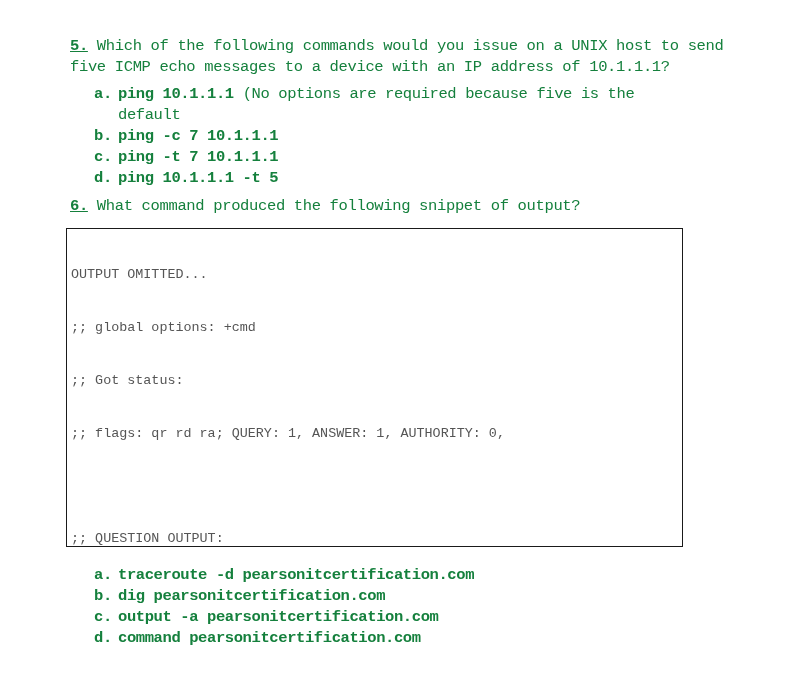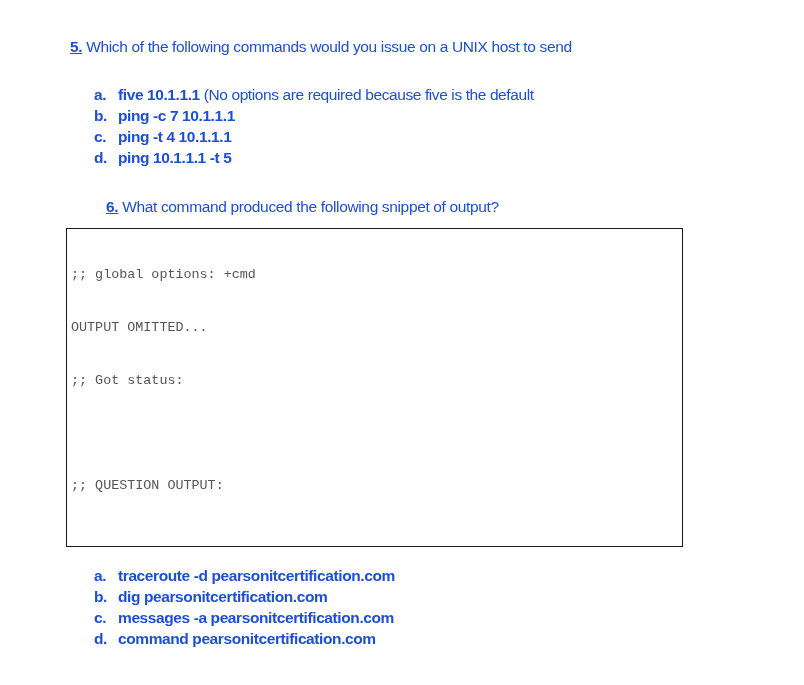--- a/index.html
+++ b/index.html
@@ -1,17 +1,17 @@
 <!DOCTYPE html>
 <html><head>
   <meta charset="utf-8">
   <style>
     html, body { margin: 0; padding: 0; background: #ffffff; }
     body { width: 804px; height: 685px; position: relative; overflow: hidden; }
-    .serif { font-family: Liberation Sans, sans-serif; color: #1d4ed8; }
+    .serif { font-family: Liberation Mono, monospace; color: #15803d; }
     .q-text { position: absolute; left: 70px; font-size: 15.5px; line-height: 21px; letter-spacing: -0.35px; }
     .q-num { font-weight: bold; text-decoration: underline; }
     .opts { position: absolute; margin: 0; padding: 0; list-style: none; }
     .opt { font-size: 15.5px; line-height: 21px; font-weight: bold; letter-spacing: -0.4px; display: flex; }
     .opt-letter { width: 24px; flex: none; }
     .opt-body { flex: 1; }
     .opt-note { font-weight: normal; }
     .code-box {
       position: absolute; left: 66px; top: 228px; width: 617px; height: 319px;
       border: 1.5px solid #1a1a1a; box-sizing: border-box;
@@ -20,51 +20,53 @@
       font-size: 13.4px; line-height: 17.6px; color: #555555;
       white-space: pre;
     }
     .code-line { display: block; height: 17.6px; }
   </style>
 </head>
 <body>
 
 <div class="serif q-text" style="top:36px;">
   <div><span class="q-num">5.</span> <span>Which of the following commands would you issue on a UNIX host to send</span></div>
+  <div><span>five ICMP echo messages to a device with an IP address of 10.1.1.1?</span></div>
 </div>
 
 <ul class="serif opts" style="left:94px; top:84px; width:560px;">
   <li class="opt">
     <span class="opt-letter">a.</span>
     <span class="opt-body">
-      <span>five 10.1.1.1</span><span class="opt-note"> (No options are required because five is the default</span><br>
+      <span>ping 10.1.1.1</span><span class="opt-note"> (No options are required because five is the default</span><br>
     </span>
   </li>
   <li class="opt">
     <span class="opt-letter">b.</span>
     <span class="opt-body">ping -c 7 10.1.1.1</span>
   </li>
   <li class="opt">
     <span class="opt-letter">c.</span>
-    <span class="opt-body">ping -t 4 10.1.1.1</span>
+    <span class="opt-body">ping -t 7 10.1.1.1</span>
   </li>
   <li class="opt">
     <span class="opt-letter">d.</span>
     <span class="opt-body">ping 10.1.1.1 -t 5</span>
   </li>
 </ul>
 
-<div class="serif q-text" style="top:196px;margin-left:36px;">
+<div class="serif q-text" style="top:196px;">
   <span class="q-num">6.</span> <span>What command produced the following snippet of output?</span>
 </div>
 
 <div class="code-box">
+  <span class="code-line">OUTPUT OMITTED...</span>
   <span class="code-line">;; global options: +cmd</span>
-  <span class="code-line">OUTPUT OMITTED...</span>
   <span class="code-line">;; Got status:</span>
+  <span class="code-line">;; flags: qr rd ra; QUERY: 1, ANSWER: 1, AUTHORITY: 0,</span>
   <span class="code-line"></span>
   <span class="code-line">;; QUESTION OUTPUT:</span>
   
   
   
   
   
   
   
   
@@ -76,19 +78,19 @@
   <li class="opt">
     <span class="opt-letter">a.</span>
     <span class="opt-body">traceroute -d pearsonitcertification.com</span>
   </li>
   <li class="opt">
     <span class="opt-letter">b.</span>
     <span class="opt-body">dig pearsonitcertification.com</span>
   </li>
   <li class="opt">
     <span class="opt-letter">c.</span>
-    <span class="opt-body">messages -a pearsonitcertification.com</span>
+    <span class="opt-body">output -a pearsonitcertification.com</span>
   </li>
   <li class="opt">
     <span class="opt-letter">d.</span>
     <span class="opt-body">command pearsonitcertification.com</span>
   </li>
 </ul>
 
 </body></html>

